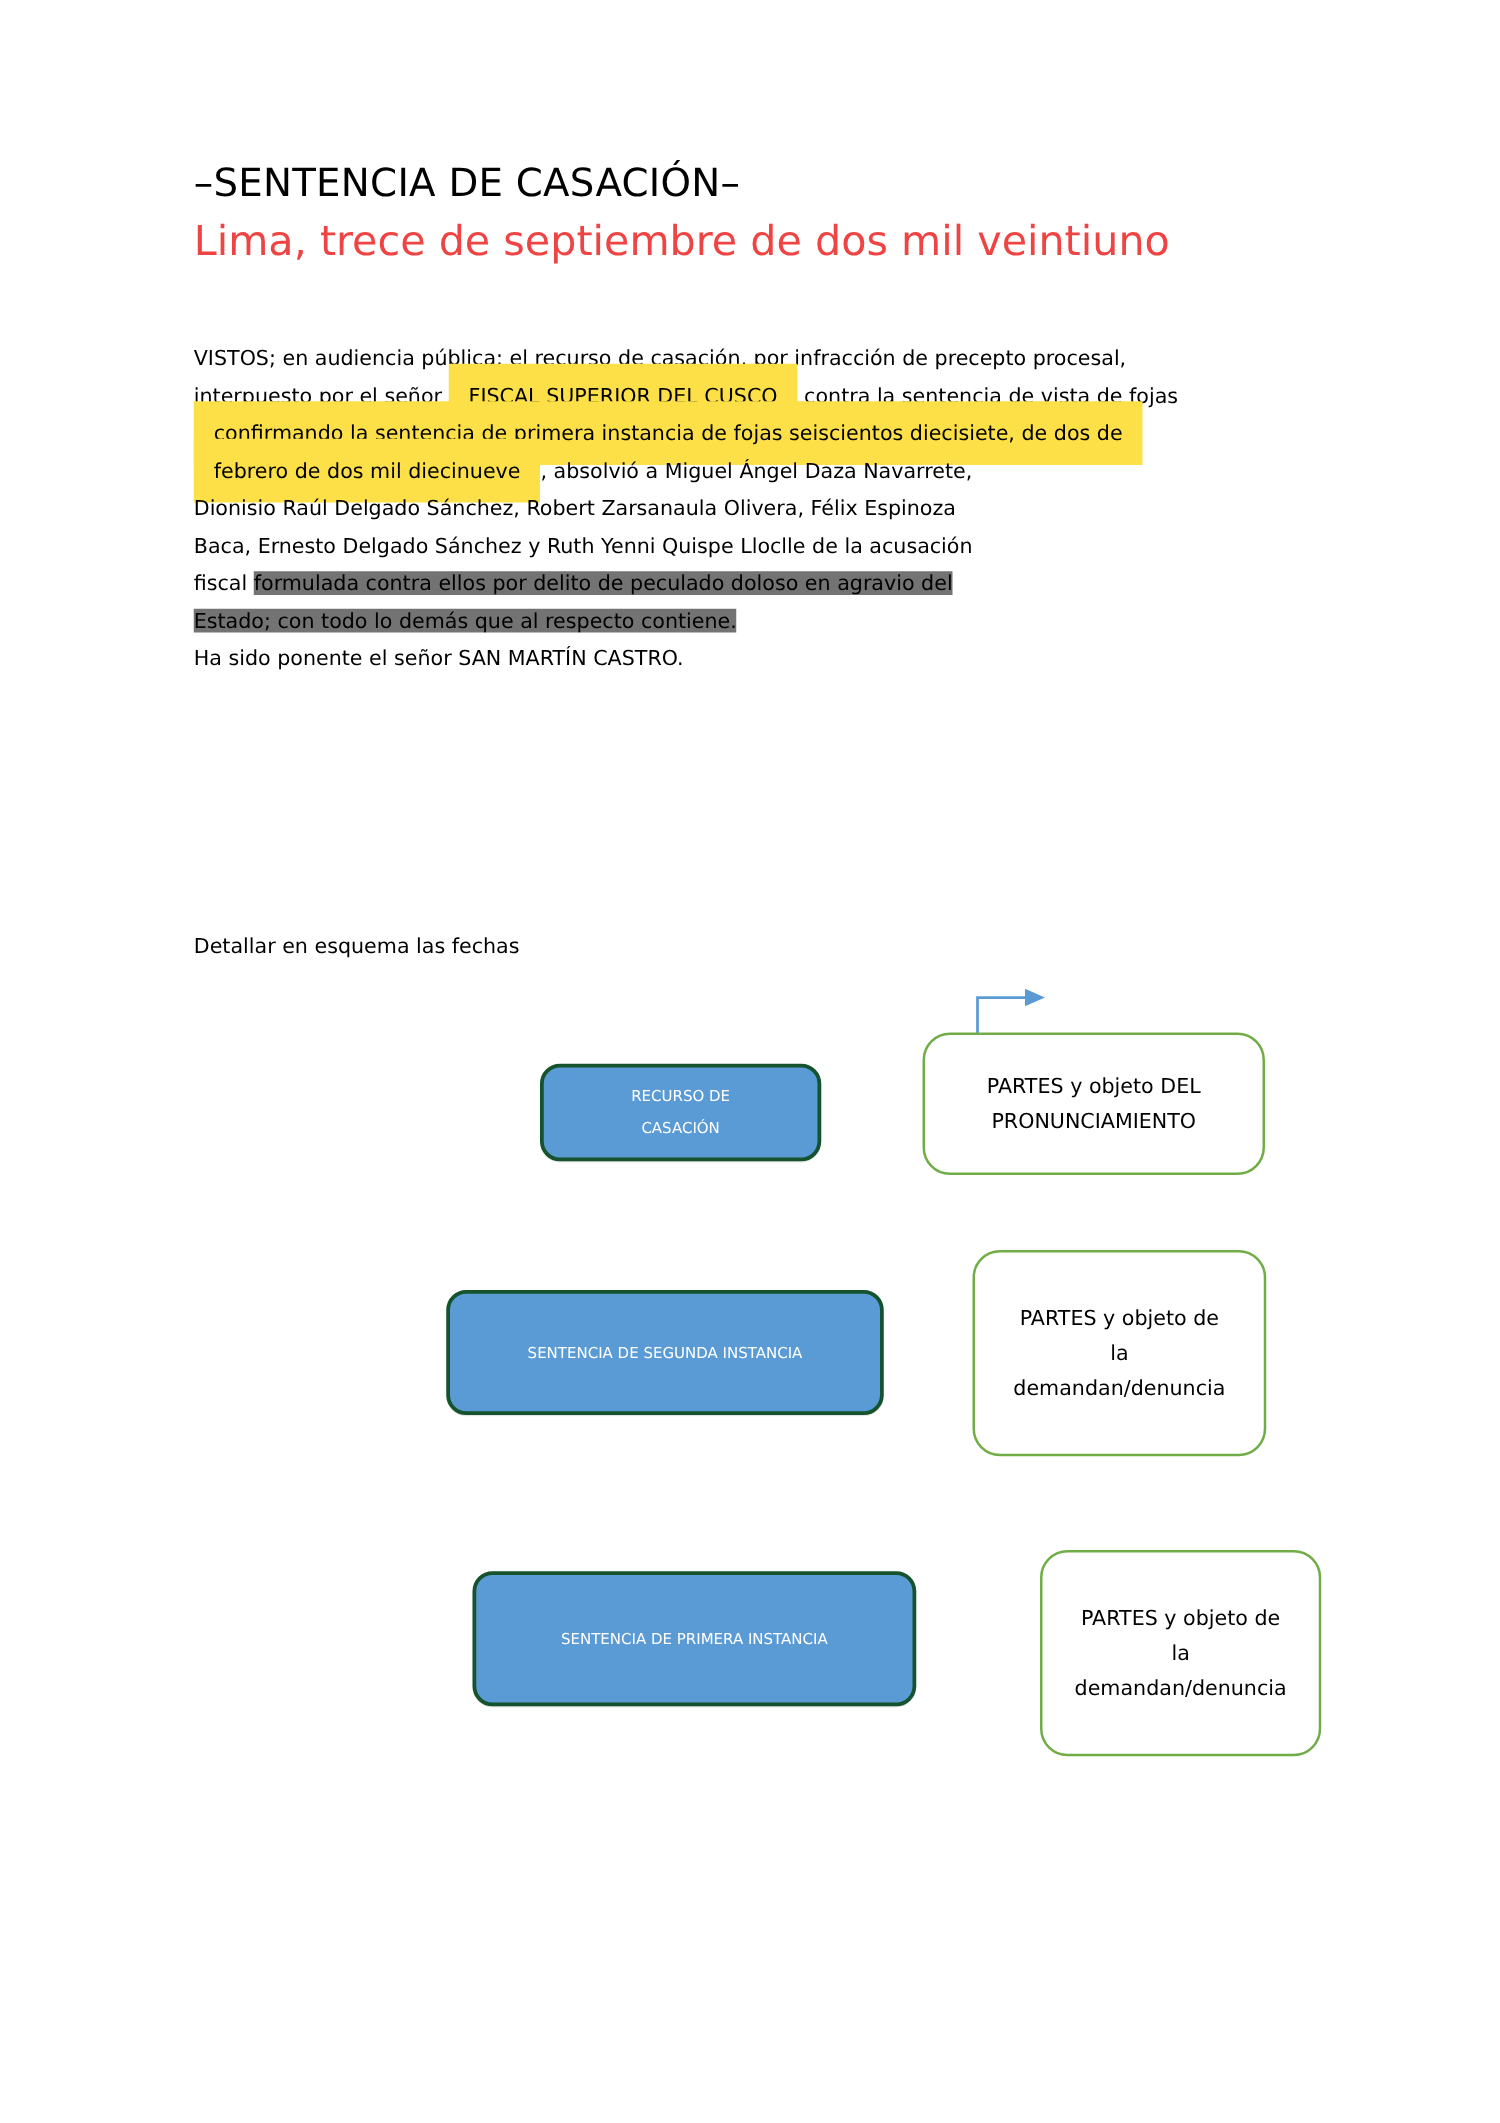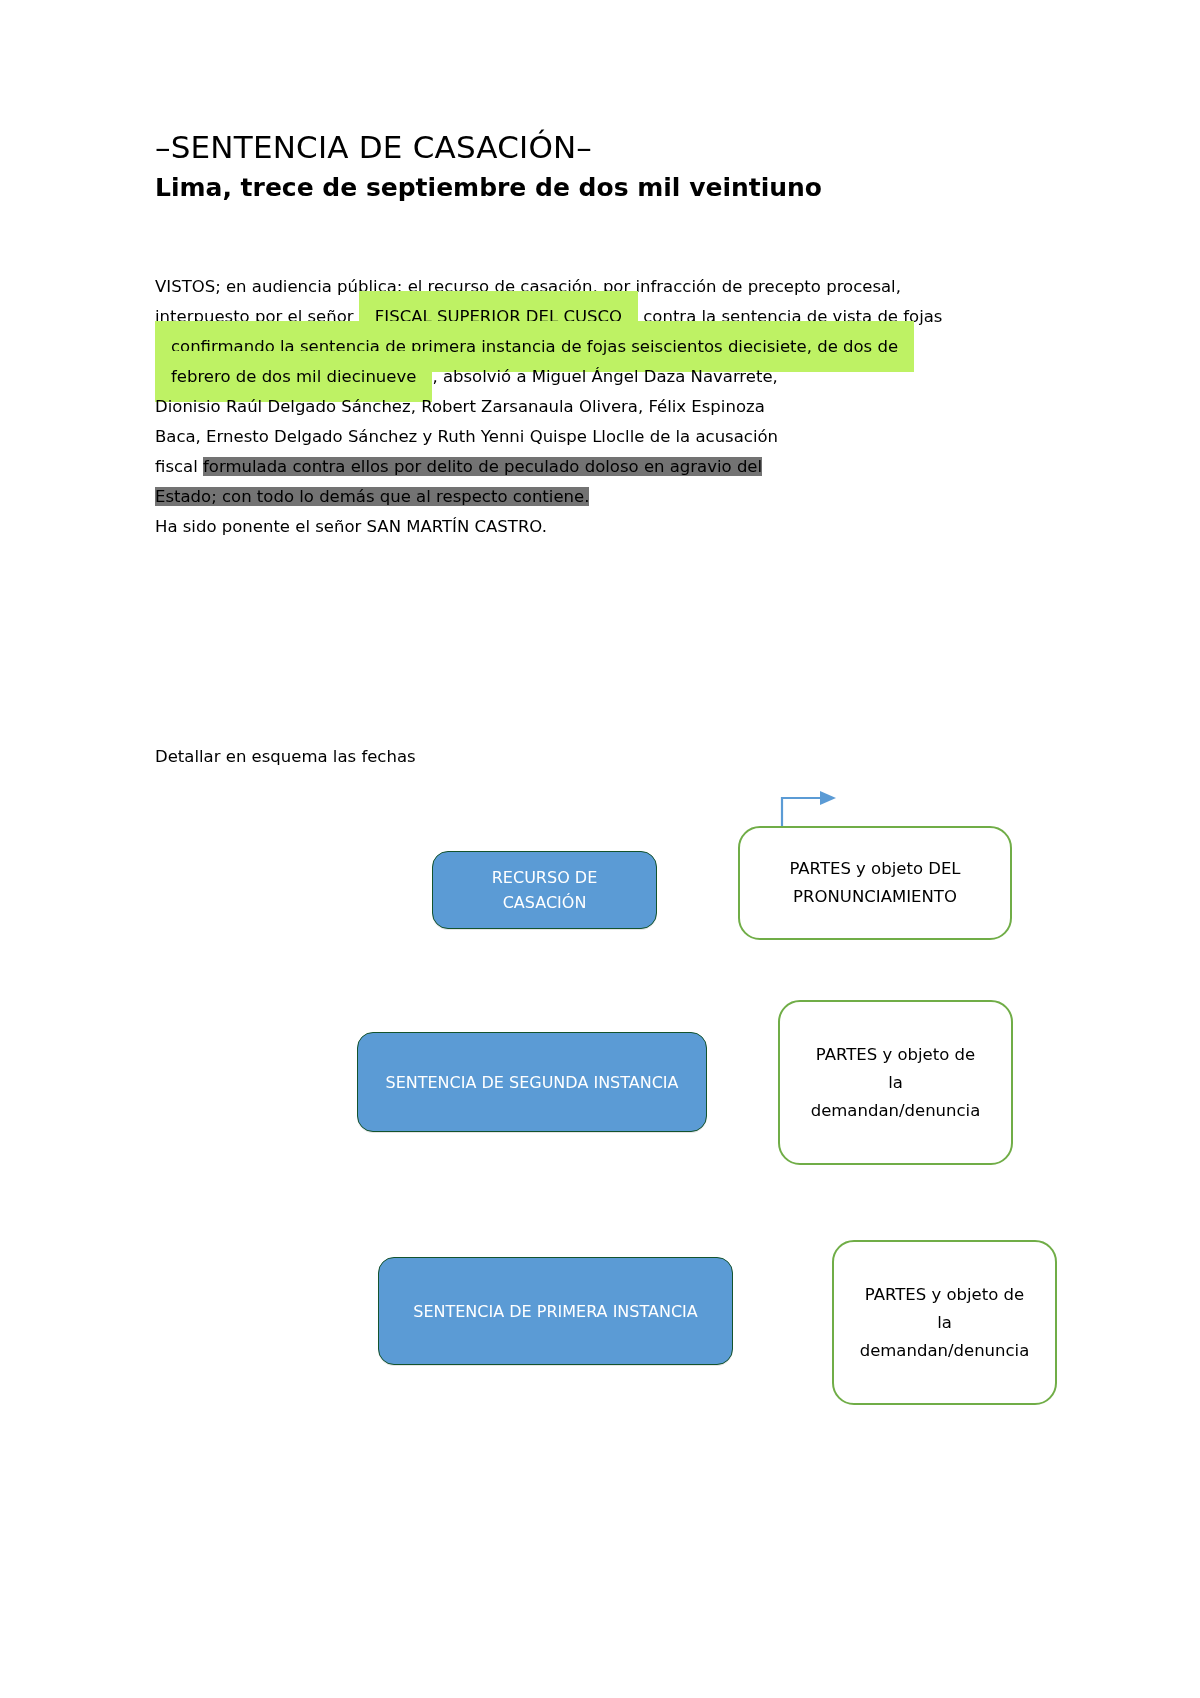--- a/index.html
+++ b/index.html
@@ -28,43 +28,43 @@
   .doc-title {
     font-size: 31px;
     font-weight: 400;
     color: #000000;
     letter-spacing: 0.2px;
     line-height: 1.28;
     margin: 0 0 4px 0;
     white-space: pre;
   }
   .doc-subtitle {
-    font-size: 25px;
-    font-weight: 700;
-    color: #000000;
+    font-size: 33px;
+    font-weight: 400;
+    color: #ef4444;
     line-height: 1.3;
     margin: 0;
     white-space: pre;
   }
   .body-para {
     position: absolute;
     left: 155px;
     top: 272px;
     width: 770px;
     font-size: 16.5px;
     line-height: 30px;
     color: #000000;
     text-align: left;
   }
   .body-para .ln {
     display: block;
     white-space: pre;
   }
   mark.hl-y {
-    background: #bef264;
+    background: #fde047;
     color: #000000;
     padding: 16px;
   }
   mark.hl-g {
     background: #737373;
     color: #000000;
     padding: 0;
     text-align: right;
   }
 
@@ -91,24 +91,24 @@
     position: absolute;
     box-sizing: border-box;
     display: flex;
     align-items: center;
     justify-content: center;
     text-align: center;
     pointer-events: auto;
   }
   .node-blue {
     background: #5b9bd5;
-    border: 1px solid #14532d;
+    border: 3px solid #14532d;
     border-radius: 16px;
     color: #ffffff;
-    font-size: 16px;
+    font-size: 12px;
     line-height: 25px;
     box-shadow: 0 1px 0 rgba(0,0,0,0.10);
   }
   .node-green {
     background: #ffffff;
     border: 2.5px solid #70ad47;
     border-radius: 22px;
     color: #000000;
     font-size: 16.5px;
     line-height: 28px;

